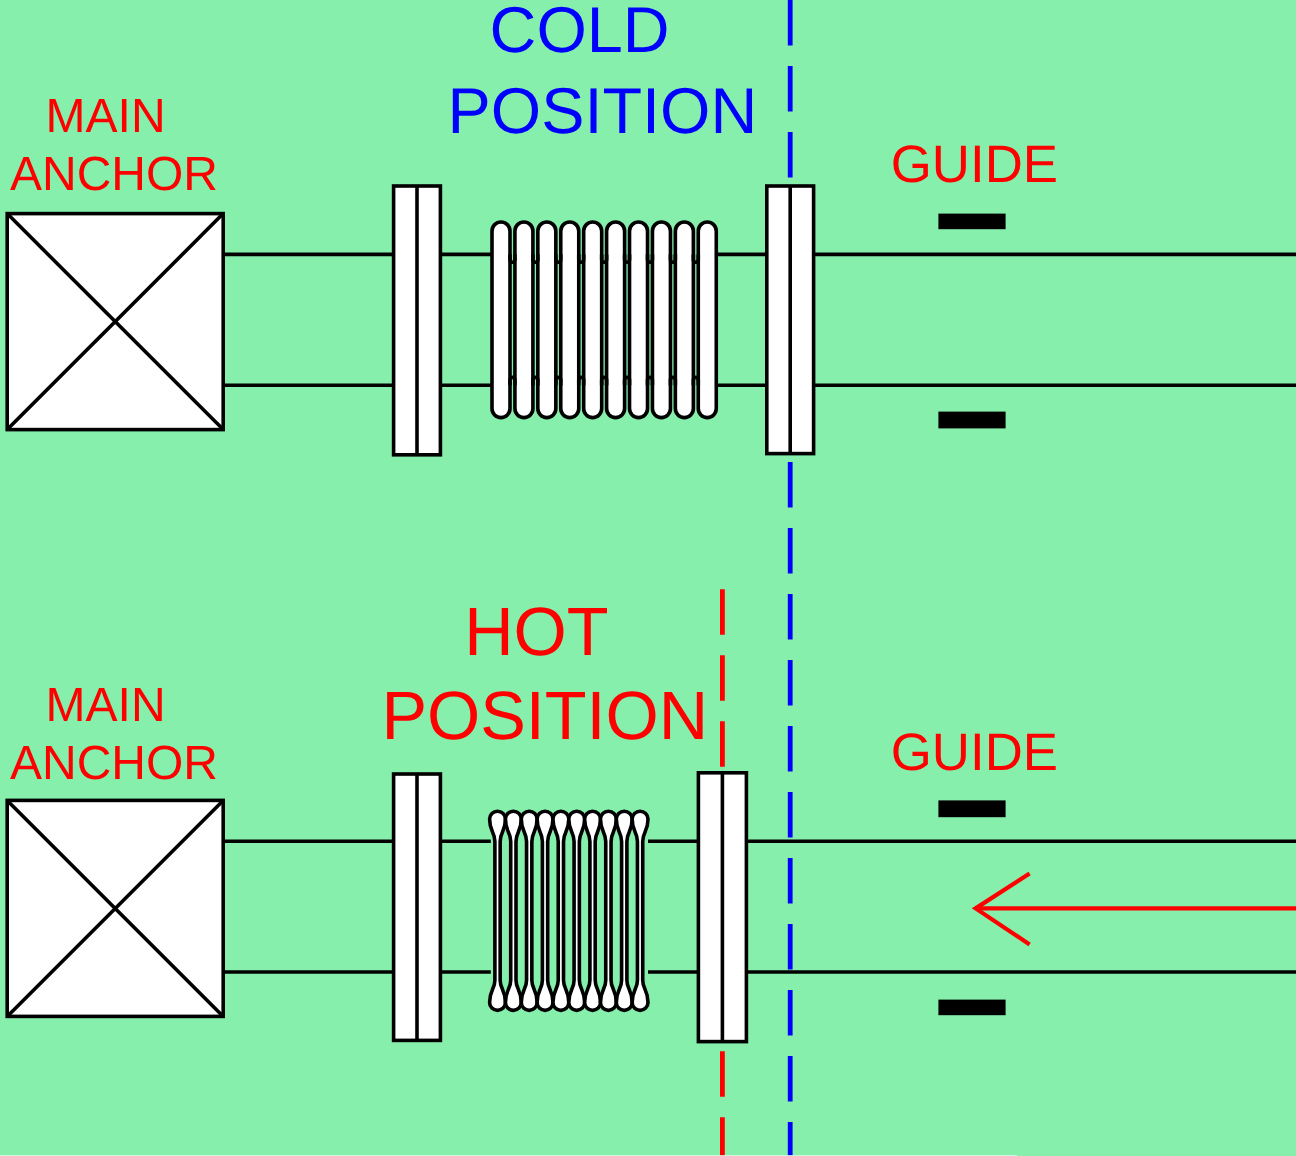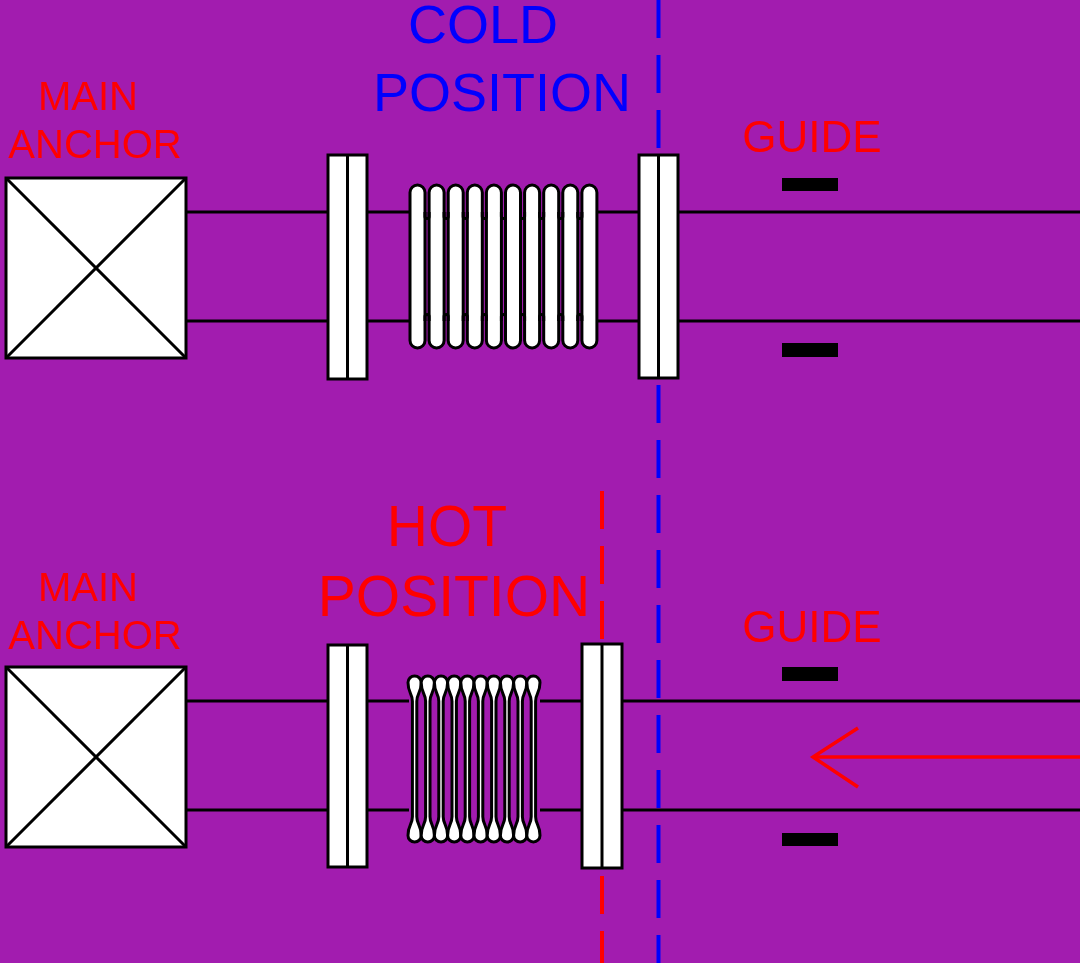--- a/index.html
+++ b/index.html
@@ -1,20 +1,20 @@
 <!DOCTYPE html>
 <html><head>
 <meta charset="utf-8">
 <style>
   html, body { margin: 0; padding: 0; background: #ffffff; }
   .canvas {
     position: relative;
     width: 1080px;
     height: 963px;
-    background: #a21caf;
+    background: #86efac;
     overflow: hidden;
   }
   svg { display: block; }
   text {
     font-family: "Liberation Sans", sans-serif;
     font-weight: normal;
   }
 </style>
 </head>
 <body>

